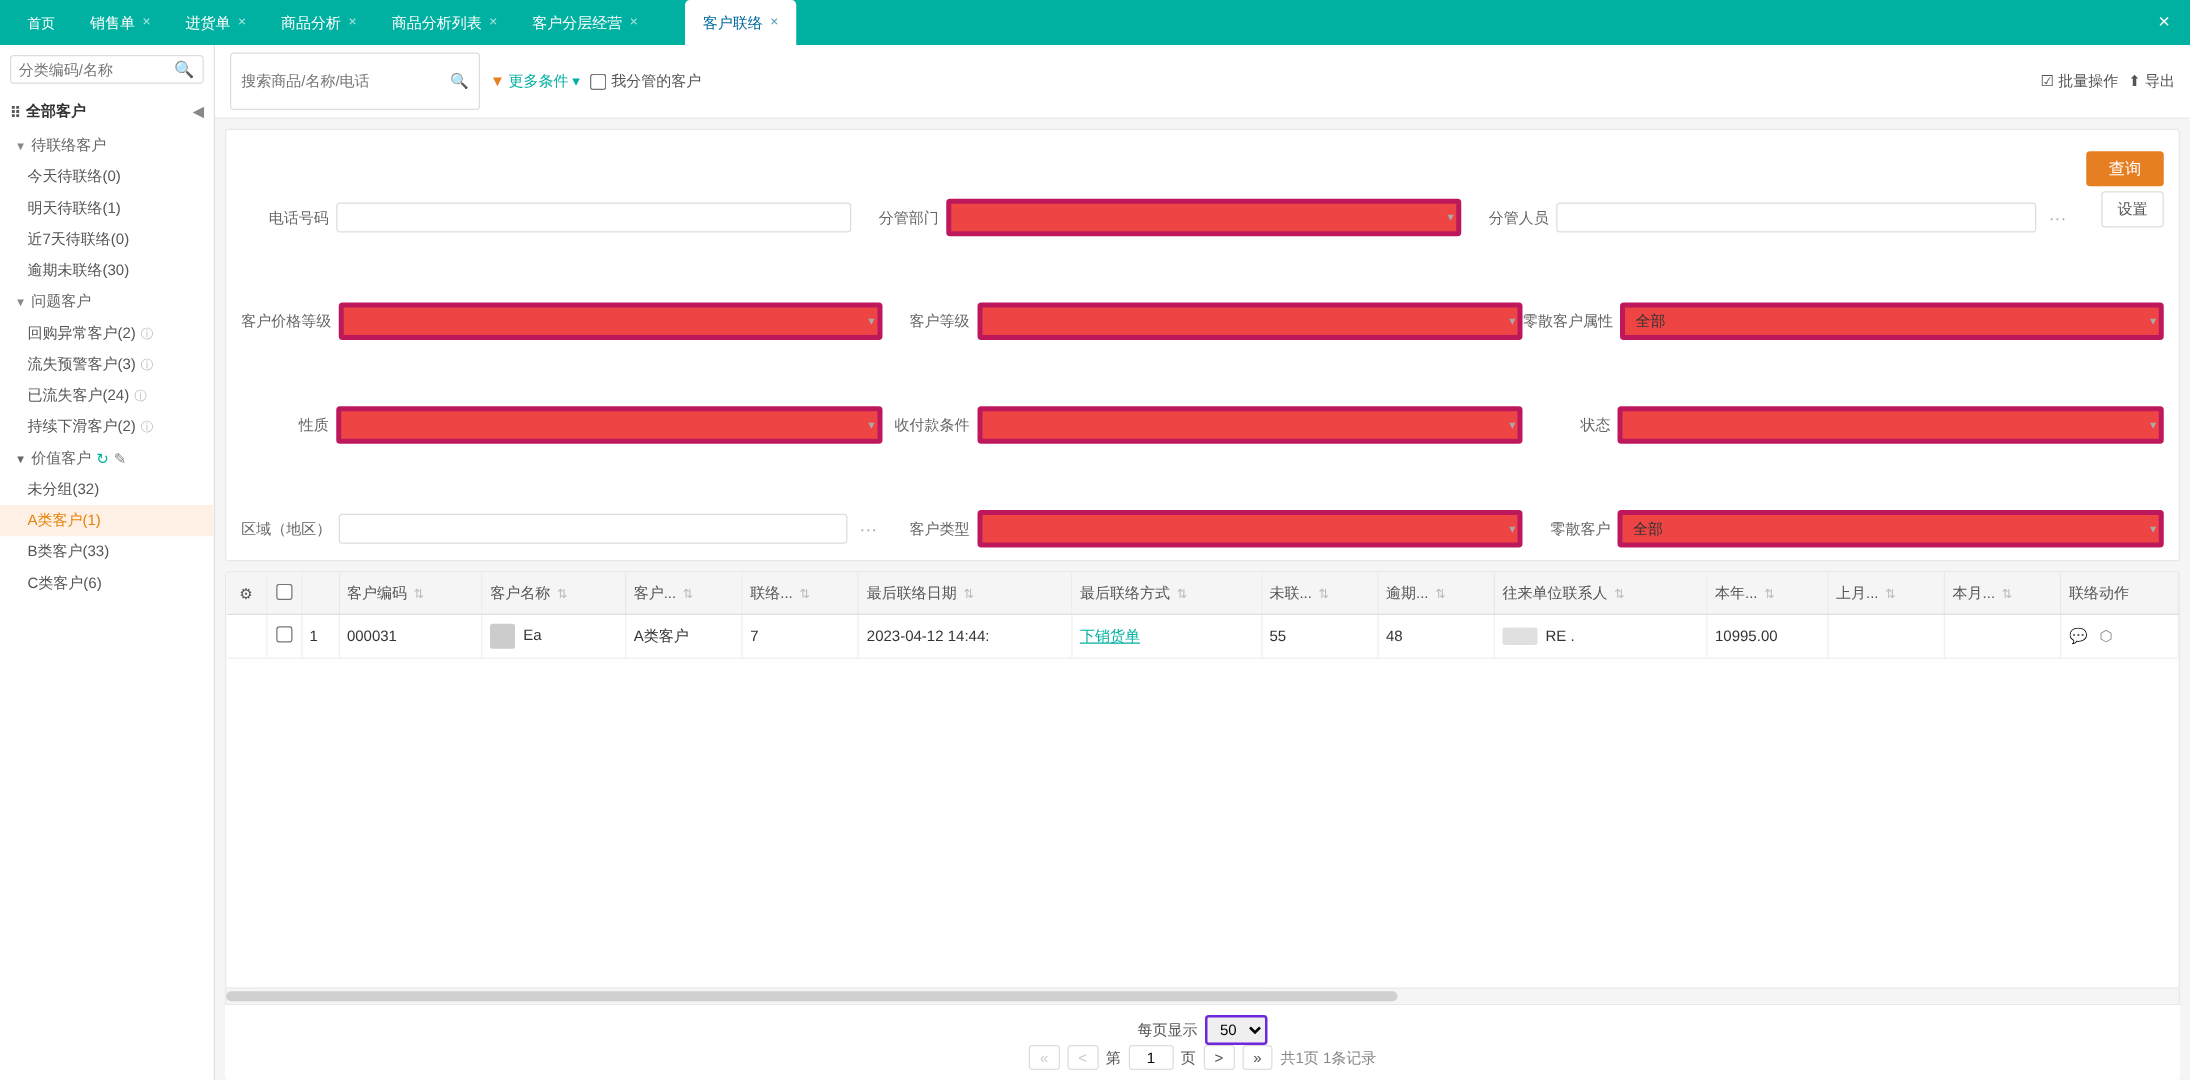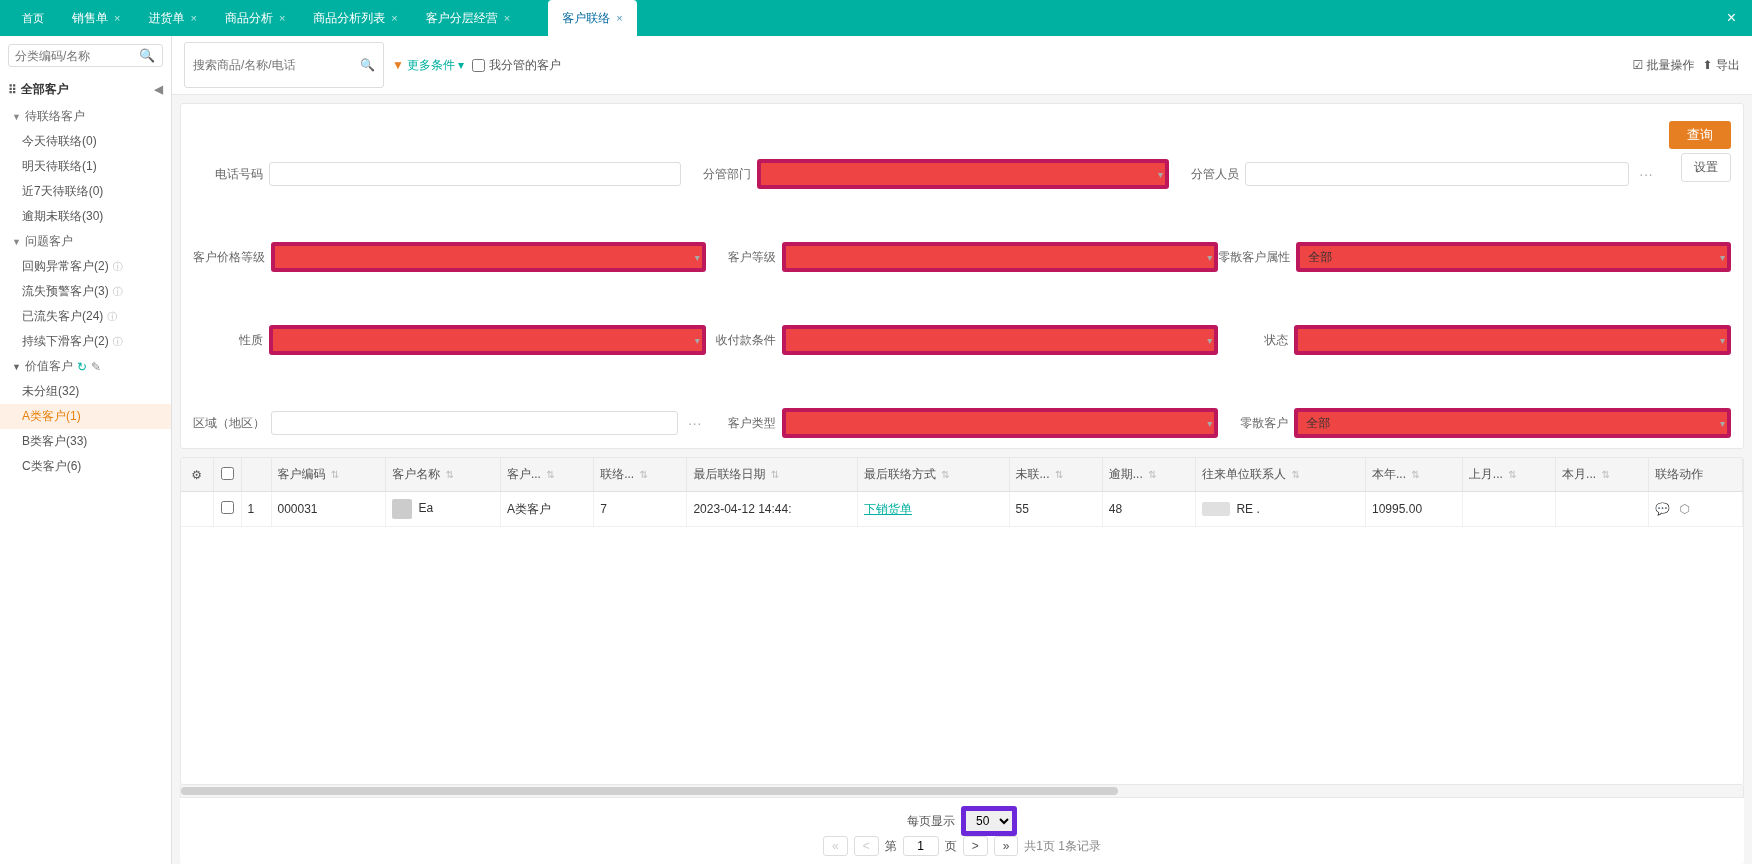--- a/index.html
+++ b/index.html
@@ -164,21 +164,21 @@
     
     .pagination-bar {
       display: flex; align-items: center; justify-content: space-between;
       padding: 8px 12px; background: white; border-top: 1px solid #e8e8e8;
       margin: 0 8px; border-bottom-left-radius: 3px; border-bottom-right-radius: 3px; flex-direction: column;
     }
     .page-size-select {
       display: flex; align-items: center; gap: 6px; color: #555;
     }
     .page-size-select select {
-      border: 5px solid #6d28d9; border-radius: 3px; padding: 2px 6px; font-size: 12px;
+      border: 2px solid #6d28d9; border-radius: 3px; padding: 2px 6px; font-size: 12px;
     }
     .page-nav {
       display: flex; align-items: center; gap: 6px; color: #555;
     }
     .page-nav button {
       border: 1px solid #ddd; background: white; border-radius: 3px;
       padding: 2px 8px; cursor: pointer; color: #555;
     }
     .page-nav button:disabled { color: #ccc; cursor: default; }
     .page-nav input {

